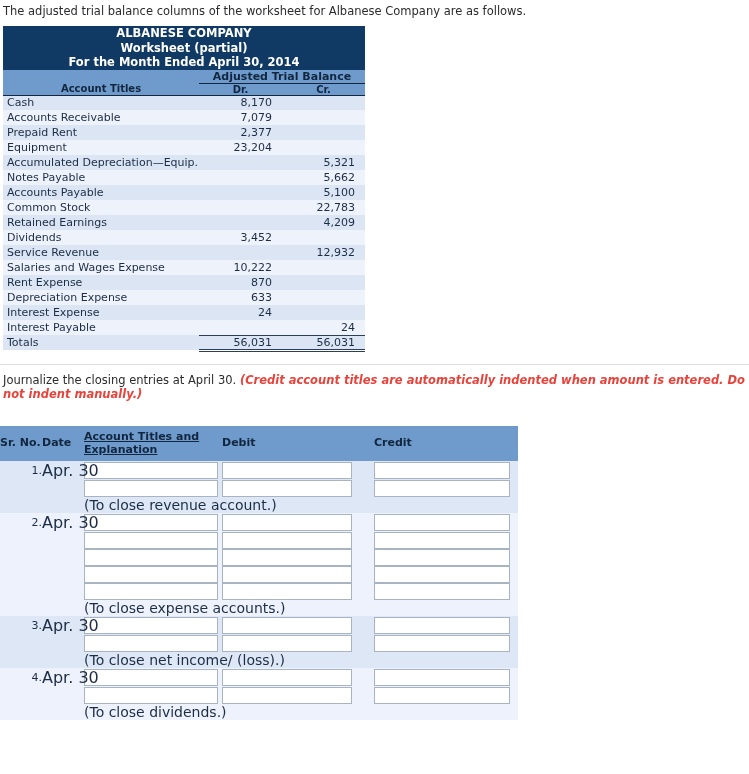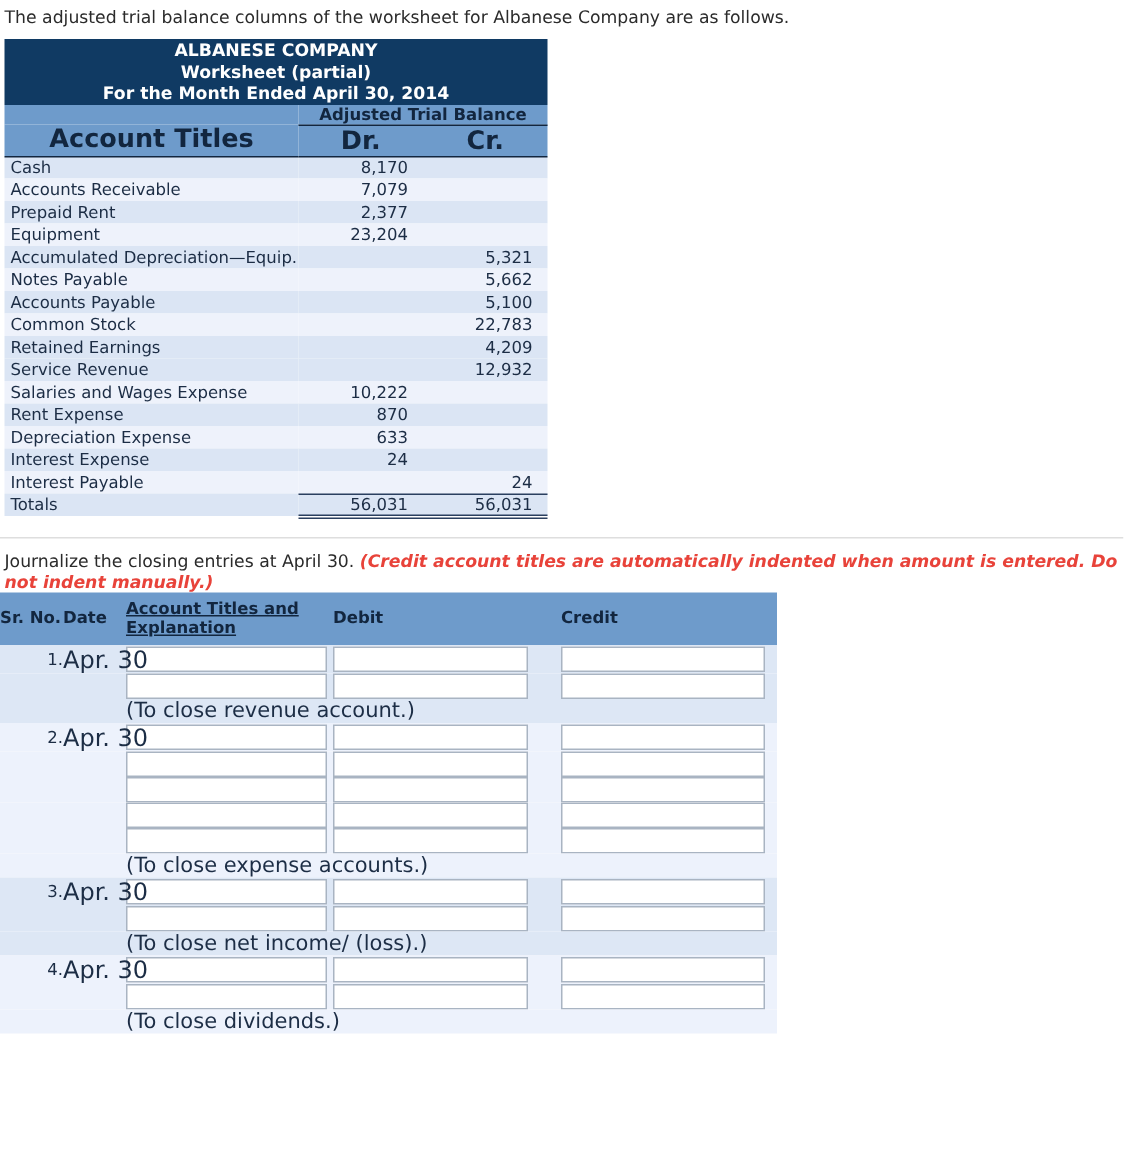--- a/index.html
+++ b/index.html
@@ -46,21 +46,21 @@
     text-align: center;
     font-size: 11px;
     padding: 2px 0 3px 0;
     border-bottom: 1px solid #12263f;
   }
   .ws-span-blank { background: #6e9bcb; }
   .ws-col-head {
     background: #6e9bcb;
     color: #12263f;
     font-weight: bold;
-    font-size: 17px;
+    font-size: 10px;
     text-align: center;
     padding: 3px 0 4px 0;
     border-bottom: 1px solid #12263f;
   }
   .ws-col-head.titles { text-align: center; }
 
   .ws-row td { font-size: 11px; padding: 3px 0 3px 0; height: 15px; }
   .ws-row .acct { padding-left: 4px; text-align: left; white-space: nowrap; }
   .ws-row .num { text-align: right; padding-right: 10px; }
   .ws-row.band-a td { background: #dbe5f4; }
@@ -85,21 +85,21 @@
     padding: 8px 0 0 3px;
     line-height: 14px;
   }
   .journal-instruction .note {
     color: #e8433a;
     font-style: italic;
     font-weight: bold;
   }
 
   
-  .jr-wrap { margin: 0 0 0 0; width: 518px; }
+  .jr-wrap { margin: 25px 0 0 0; width: 518px; }
   table.jr {
     border-collapse: collapse;
     width: 518px;
     table-layout: fixed;
     font-size: 11px;
     color: #1c2d45;
   }
   table.jr th {
     background: #6e9bcb;
     color: #12263f;
@@ -221,20 +221,25 @@
         <tr class="ws-row band-b">
           <td class="acct">Common Stock</td>
           <td class="num"></td>
           <td class="num">22,783</td>
         </tr>
         <tr class="ws-row band-a">
           <td class="acct">Retained Earnings</td>
           <td class="num"></td>
           <td class="num">4,209</td>
         </tr>
+        <tr class="ws-row band-b">
+          <td class="acct">Dividends</td>
+          <td class="num">3,452</td>
+          <td class="num"></td>
+        </tr>
         <tr class="ws-row band-a">
           <td class="acct">Service Revenue</td>
           <td class="num"></td>
           <td class="num">12,932</td>
         </tr>
         <tr class="ws-row band-b">
           <td class="acct">Salaries and Wages Expense</td>
           <td class="num">10,222</td>
           <td class="num"></td>
         </tr>

